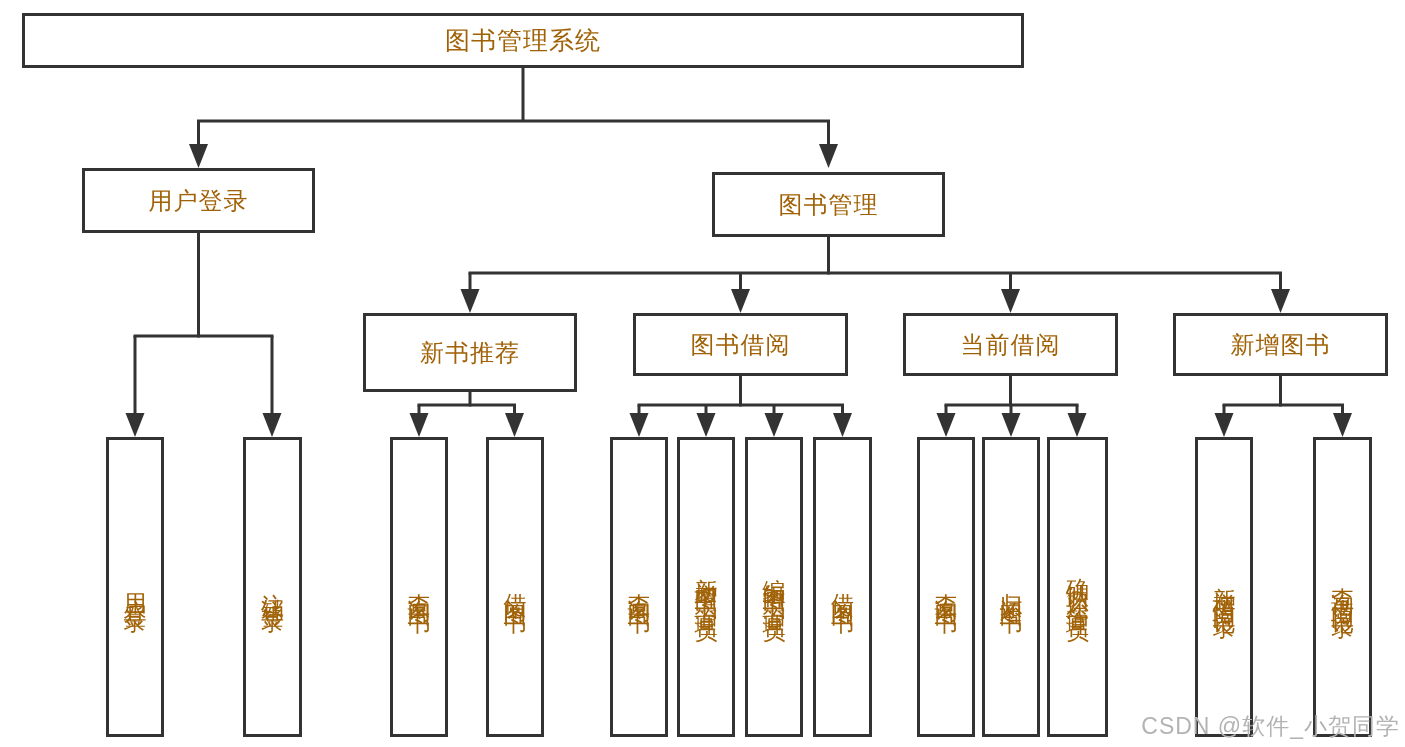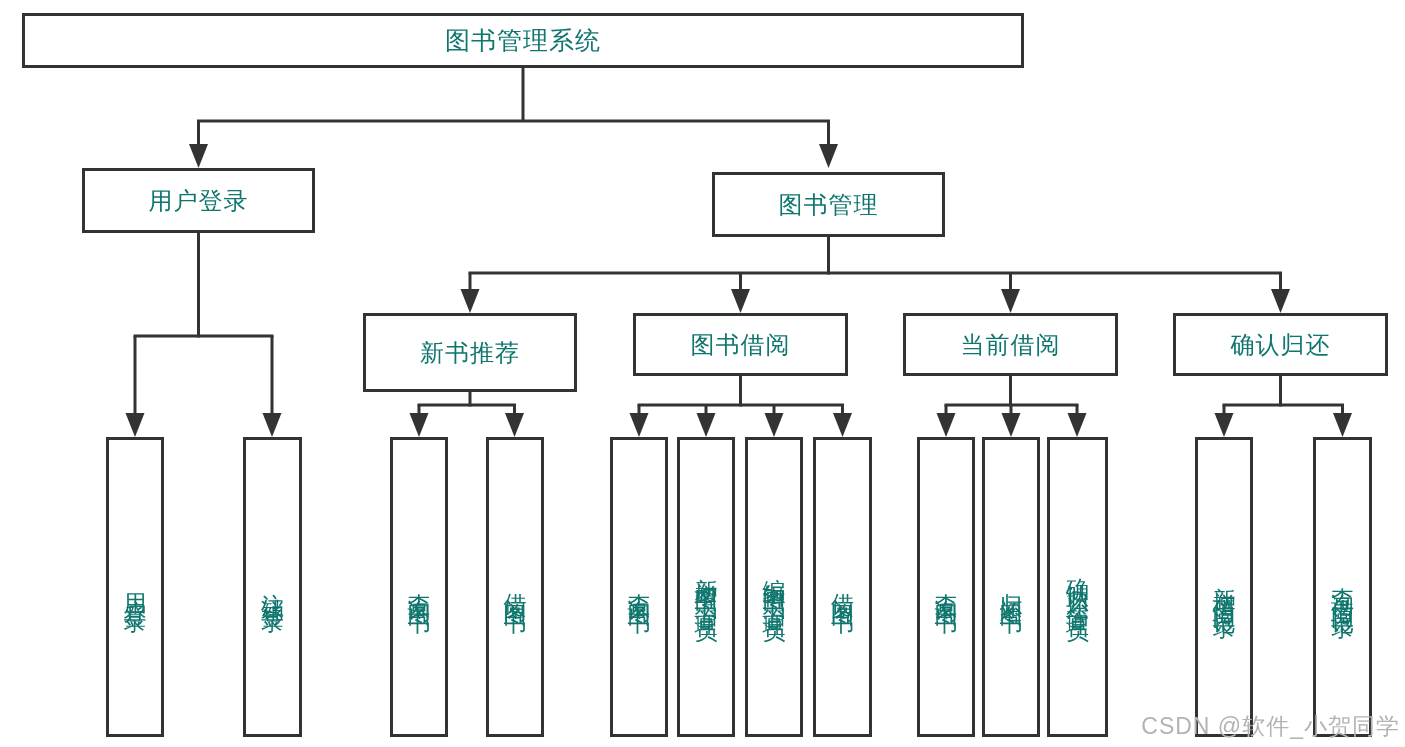--- a/index.html
+++ b/index.html
@@ -17,21 +17,21 @@
     width: 1405px; height: 747px;
   }
   .box {
     position: absolute;
     box-sizing: border-box;
     background: #ffffff;
     border: 3px solid #333333;
     display: flex;
     align-items: center;
     justify-content: center;
-    color: #0f766e;
+    color: #a16207;
   }
   .hbox { font-size: 24px; letter-spacing: 1px; }
   .root-box { font-size: 25px; }
   .vbox {
     font-size: 23px;
   }
   .vbox span {
     writing-mode: vertical-rl;
     text-orientation: mixed;
     letter-spacing: 6px;
@@ -146,21 +146,21 @@
   <div class="box hbox" style="left:363px; top:313px; width:214px; height:79px;">
     <span>新书推荐</span>
   </div>
   <div class="box hbox" style="left:903px; top:313px; width:215px; height:63px;">
     <span>当前借阅</span>
   </div>
   <div class="box hbox" style="left:633px; top:313px; width:215px; height:63px;">
     <span>图书借阅</span>
   </div>
   <div class="box hbox" style="left:1173px; top:313px; width:215px; height:63px;">
-    <span>确认归还</span>
+    <span>新增图书</span>
   </div>
 
   <div class="box vbox" style="left:106px; top:437px; width:58px; height:300px;">
     <span>用户登录</span>
   </div>
   <div class="box vbox" style="left:243px; top:437px; width:59px; height:300px;">
     <span>注销登录</span>
   </div>
 
   <div class="box vbox" style="left:390px; top:437px; width:58px; height:300px;">

